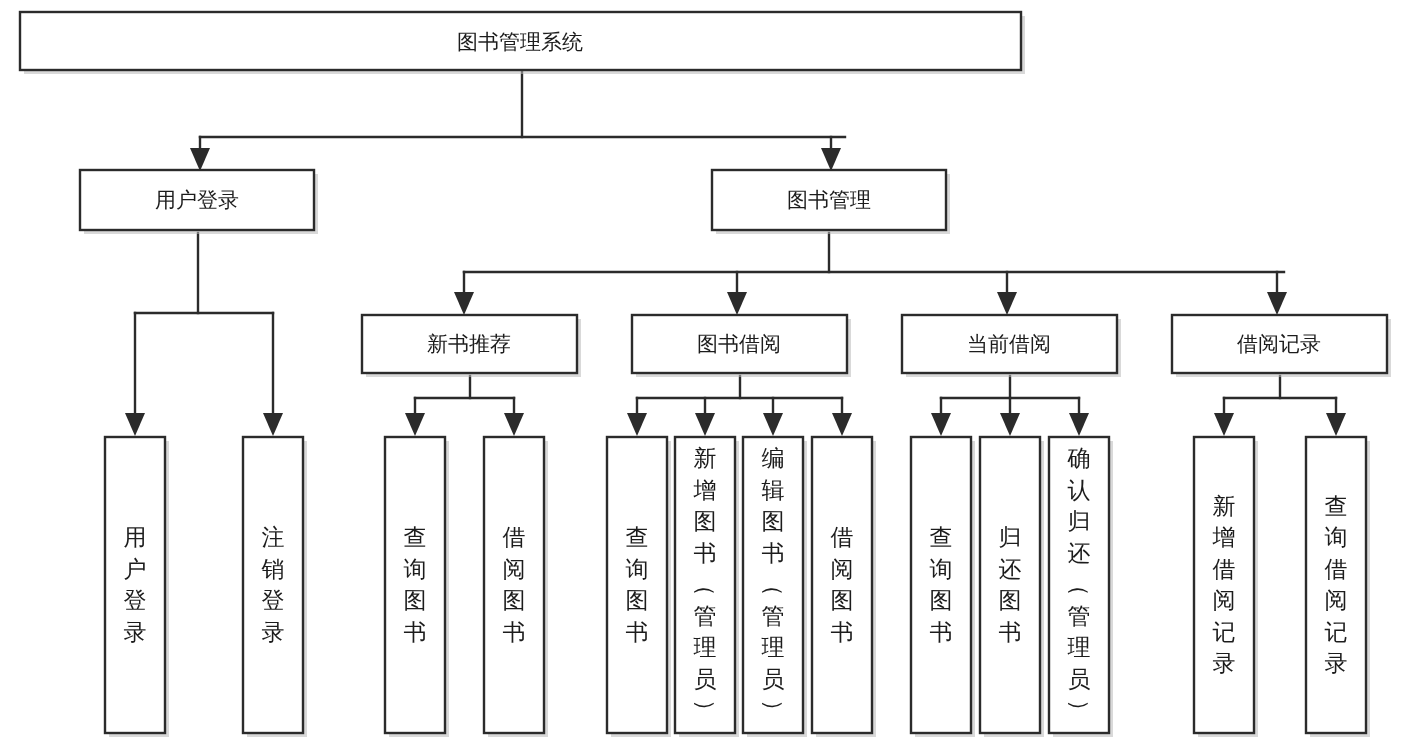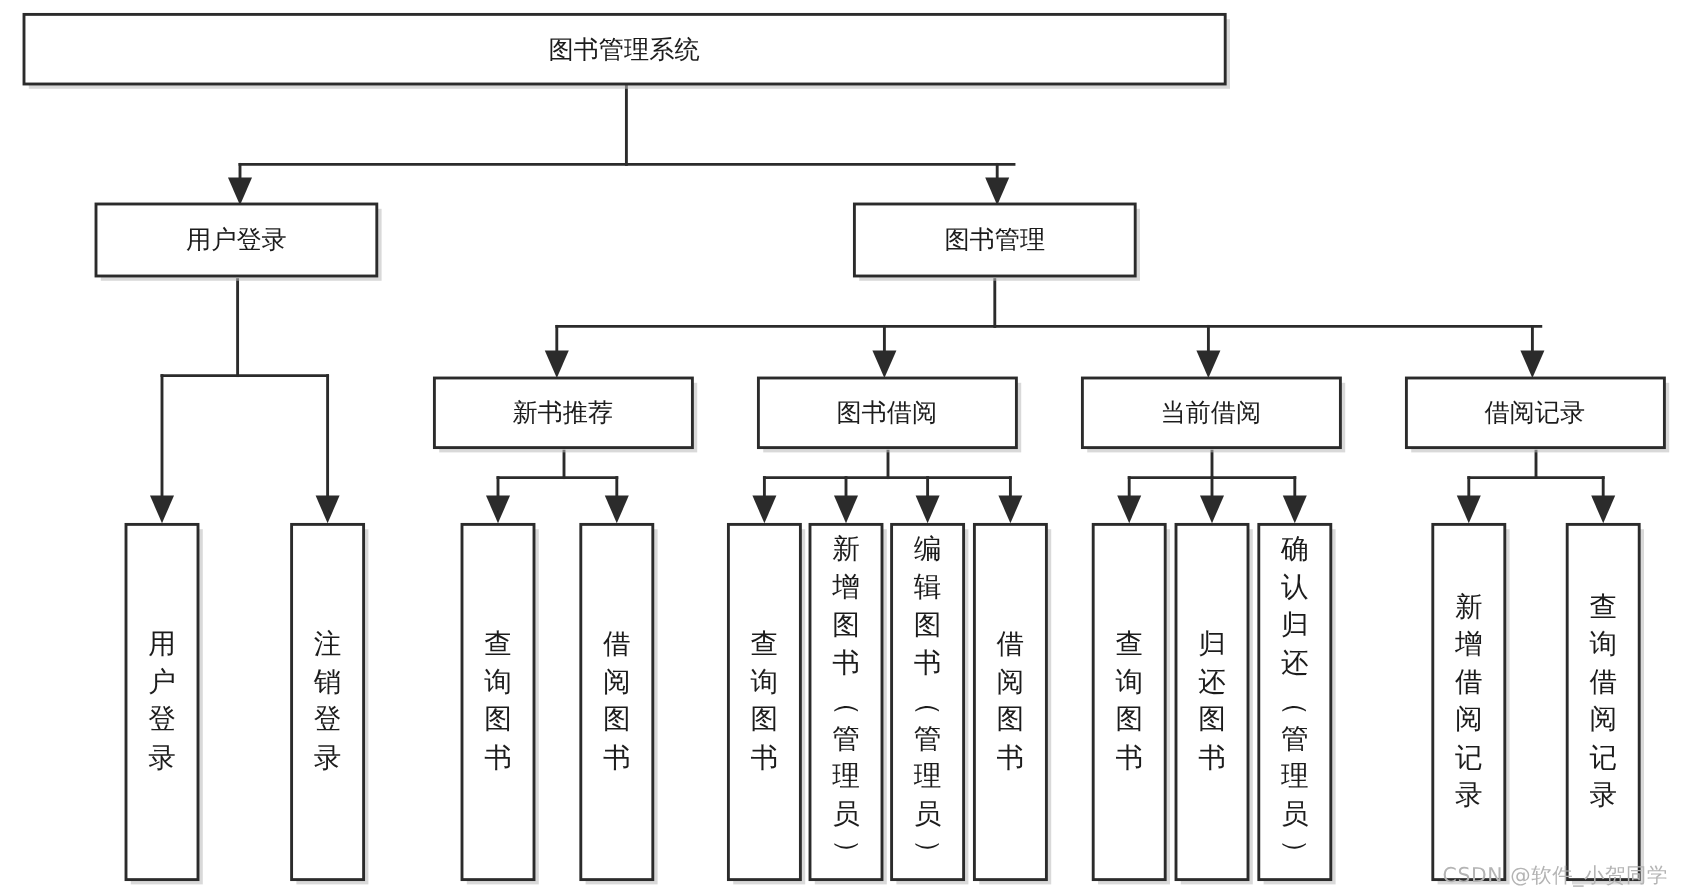--- a/index.html
+++ b/index.html
@@ -326,14 +326,13 @@
       <div style="position: absolute; left: 1306px; top: 490.5px; width: 60px; font-size: 23px; line-height: 31.5px; color: rgb(28, 28, 28); text-align: center; font-family: &quot;DejaVu Sans&quot;, &quot;Liberation Sans&quot;, sans-serif;">
         <div>查</div>
         <div>询</div>
         <div>借</div>
         <div>阅</div>
         <div>记</div>
         <div>录</div>
       </div>
     </div>
 
-  <div class="watermark">CSDN @软件_小贺同学</div>
 </div>
 
 </body></html>

